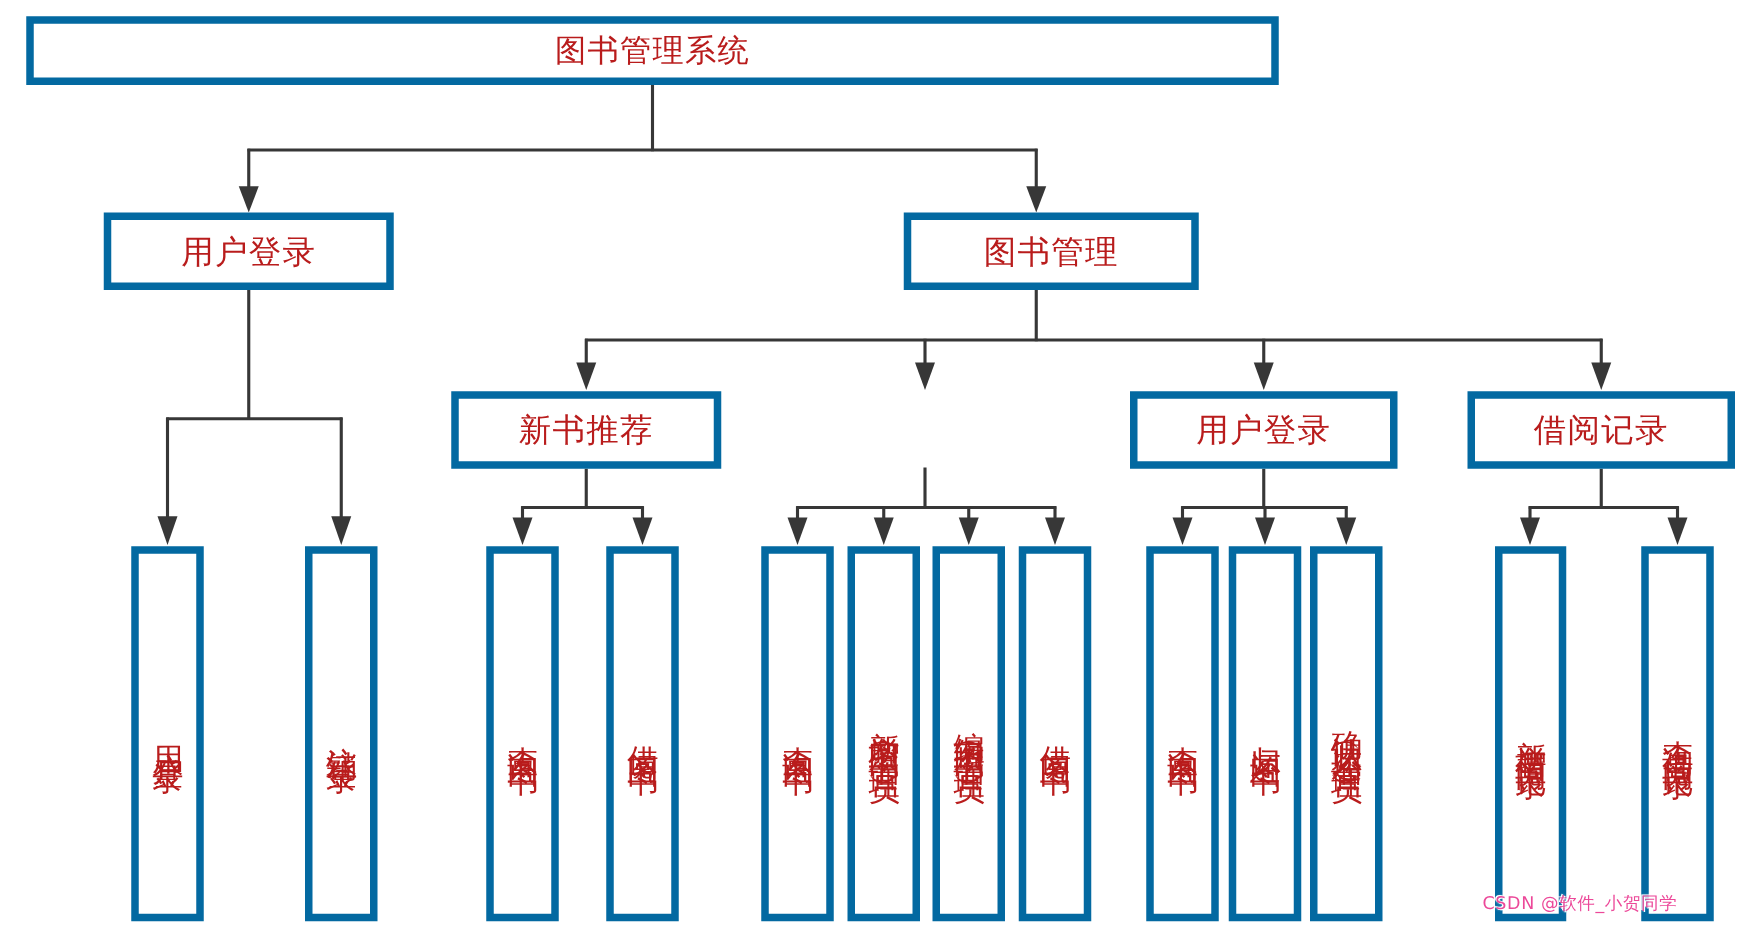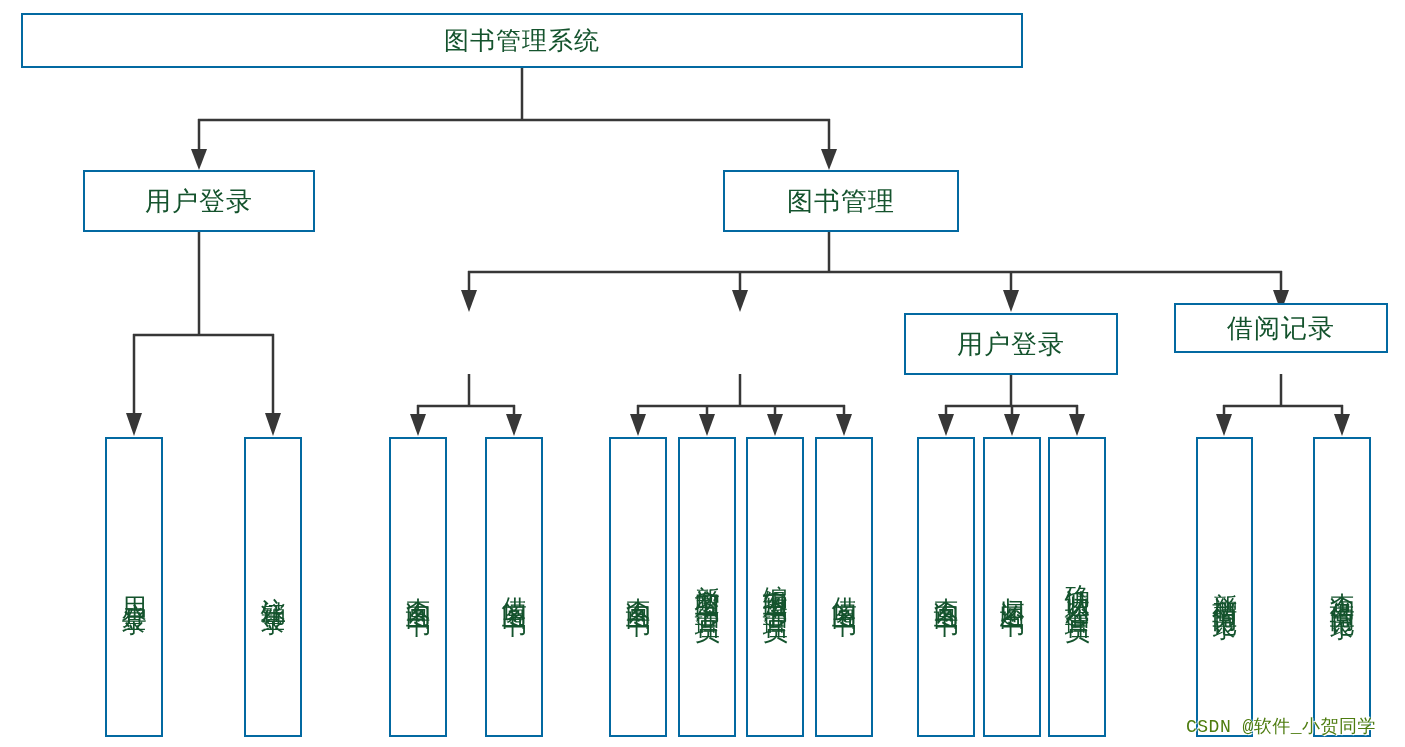--- a/index.html
+++ b/index.html
@@ -3,35 +3,35 @@
 <meta charset="utf-8">
 <style>
   html,body { margin:0; padding:0; background:#ffffff; }
   body { width:1405px; height:747px; font-family:"DejaVu Sans", sans-serif; }
   .stage { position:relative; width:1405px; height:747px; background:#ffffff; overflow:hidden; }
   .connectors { position:absolute; left:0; top:0; }
   .connectors line { stroke:#373737; stroke-width:2.5; }
   .connectors polygon { fill:#373737; }
   .box {
     position:absolute; box-sizing:border-box;
-    border:2px solid #0369a1; background:#ffffff;
+    border:6px solid #0369a1; background:#ffffff;
     display:flex; align-items:center; justify-content:center;
-    color:#14532d;
+    color:#b91c1c;
   }
   .root-label { font-size:25px; letter-spacing:1px; }
   .h-label   { font-size:26px; letter-spacing:1px; }
   .v-label {
     writing-mode:vertical-rl; text-orientation:mixed;
     font-size:25px; letter-spacing:5px; line-height:1.1;
   }
   .watermark {
     position:absolute; left:1186px; top:714px;
-    font-size:18px; color:#4d7c0f; letter-spacing:0.5px;
+    font-size:14px; color:#ec4899; letter-spacing:0.5px;
     text-shadow:1px 1px 0 #ffffff, -1px -1px 0 #ffffff, 0 0 2px #ffffff;
-    z-index:5; white-space:nowrap;font-family:Liberation Mono, monospace;
+    z-index:5; white-space:nowrap;
   }
 </style>
 </head>
 <body>
 
 <div class="stage">
 
   <svg class="connectors" width="1405" height="747" viewBox="0 0 1405 747">
     <g>
       <line x1="522" y1="66" x2="522" y2="121"></line>
@@ -99,22 +99,23 @@
       <line x1="1342" y1="405" x2="1342" y2="415"></line>
       <polygon points="1334,414 1350,414 1342,436"></polygon>
     </g>
   </svg>
 
   <div class="box root-label" style="left:21px; top:13px; width:1002px; height:55px;">图书管理系统</div>
 
   <div class="box h-label" style="left:83px; top:170px; width:232px; height:62px;">用户登录</div>
   <div class="box h-label" style="left:711px; top:170px; width:236px; height:62px;margin-left:12px;">图书管理</div>
 
+  <div class="box h-label" style="left:361px; top:313px; width:216px; height:62px;">新书推荐</div>
   <div class="box h-label" style="left:904px; top:313px; width:214px; height:62px;">用户登录</div>
-  <div class="box h-label" style="left:1174px; top:303px; width:214px; height:50px;">借阅记录</div>
+  <div class="box h-label" style="left:1174px; top:313px; width:214px; height:62px;">借阅记录</div>
 
   <div class="box v-label" style="left:105px; top:437px; width:58px; height:300px;">用户登录</div>
   <div class="box v-label" style="left:244px; top:437px; width:58px; height:300px;">注销登录</div>
 
   <div class="box v-label" style="left:389px; top:437px; width:58px; height:300px;">查询图书</div>
   <div class="box v-label" style="left:485px; top:437px; width:58px; height:300px;">借阅图书</div>
 
   <div class="box v-label" style="left:609px; top:437px; width:58px; height:300px;">查询图书</div>
   <div class="box v-label" style="left:678px; top:437px; width:58px; height:300px;">新增图书（管理员）</div>
   <div class="box v-label" style="left:746px; top:437px; width:58px; height:300px;">编辑图书（管理员）</div>

